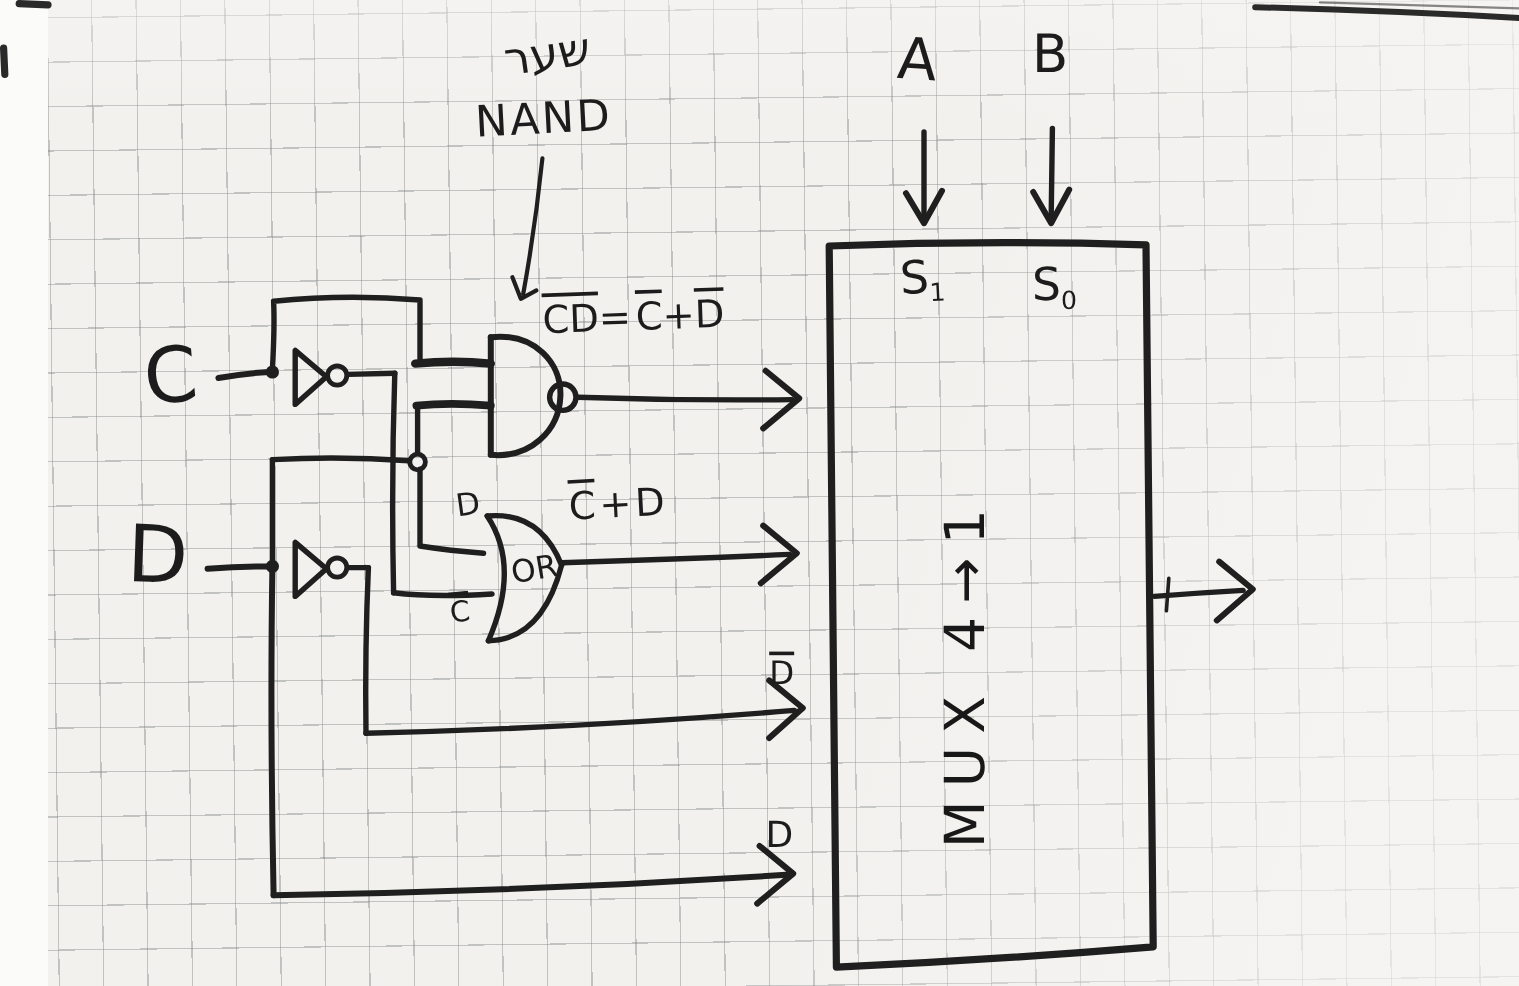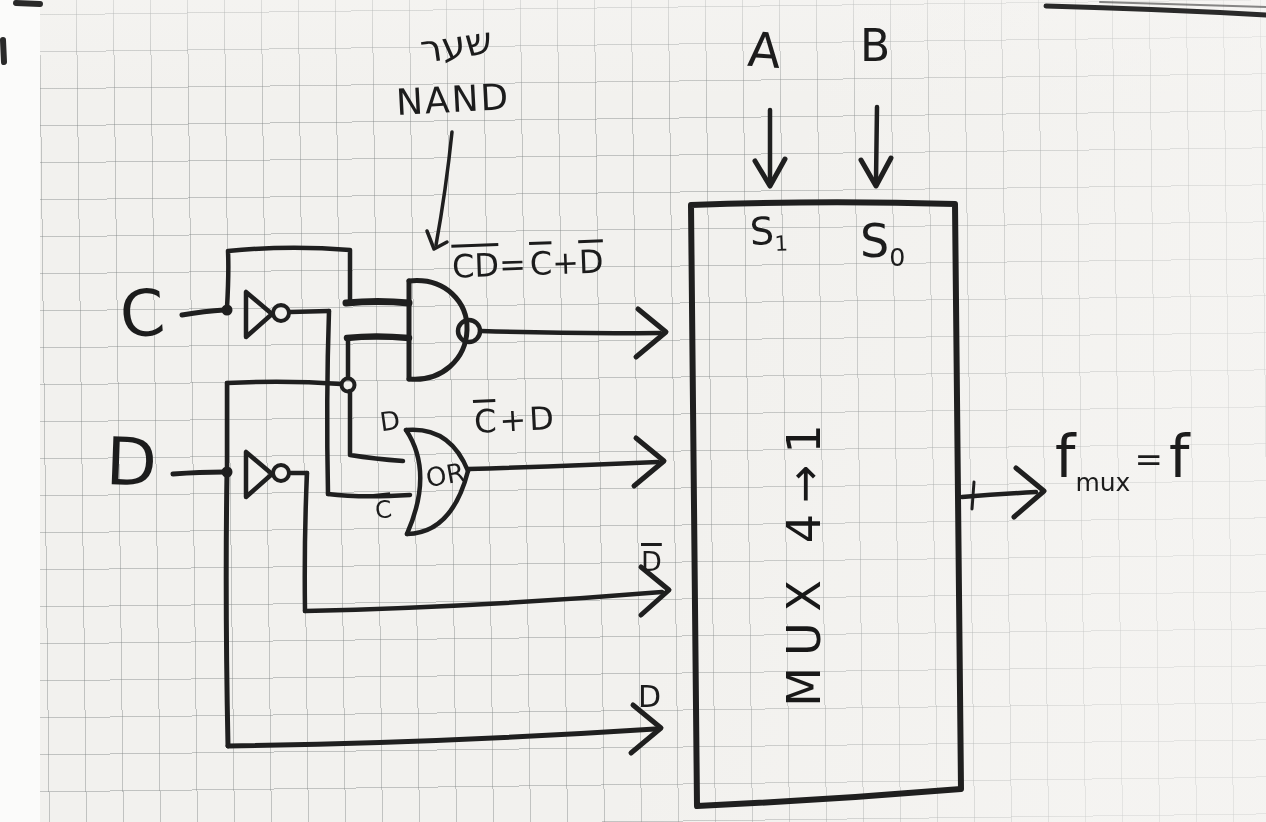--- a/index.html
+++ b/index.html
@@ -151,22 +151,19 @@
 
   <div class="lbl ov" style="left:641px;top:548px;font-size:27px;">D</div>
   <div class="lbl" style="left:638px;top:682px;font-size:30px;">D</div>
 
   <div class="lbl rot" style="left:748px;top:26px;font-size:48px;transform:rotate(4deg);">A</div>
   <div class="lbl" style="left:860px;top:24px;font-size:44px;">B</div>
 
   <div class="lbl rot" style="left:750px;top:212px;font-size:38px;transform:rotate(-3deg);">
     <span>S</span><span class="sub">1</span>
   </div>
-  <div class="lbl" style="left:860px;top:218px;font-size:46px;">
+  <div class="lbl" style="left:860px;top:218px;font-size:38px;">
     <span>S</span><span class="sub">0</span>
   </div>
 
   <div id="mux-rotated">MUX 4→1</div>
 
-  <div class="lbl" style="left:1055px;top:428px;">
-    <span class="fout-f">f</span><span class="fout-sub">mux</span><span class="fout-eq">=</span><span class="fout-f">f</span>
-  </div>
 </div>
 
 </body></html>

